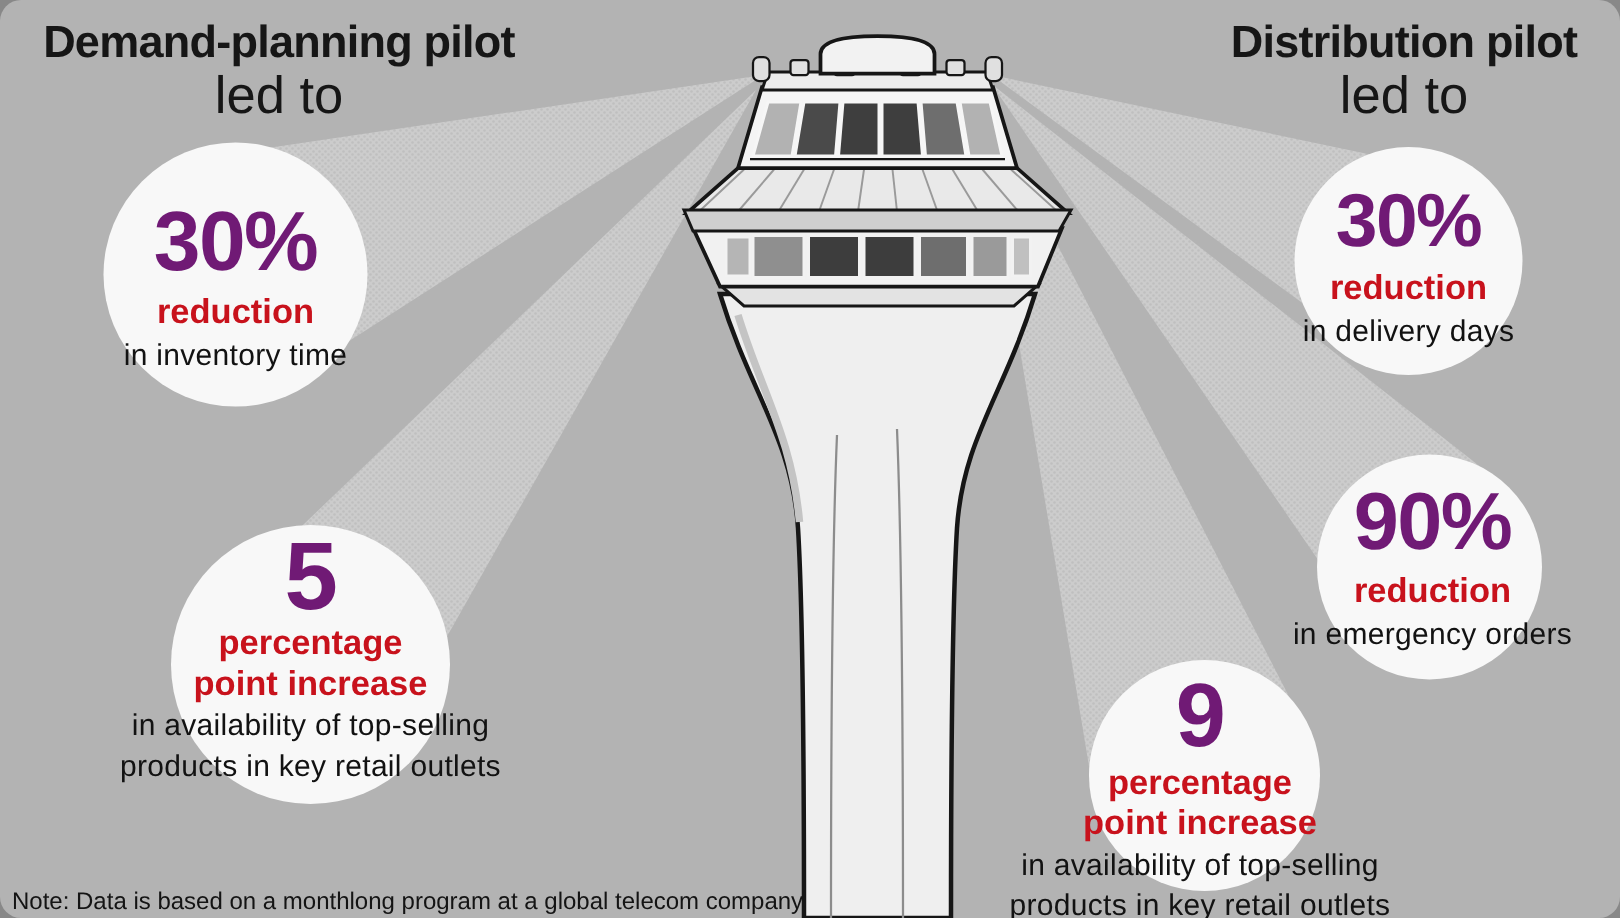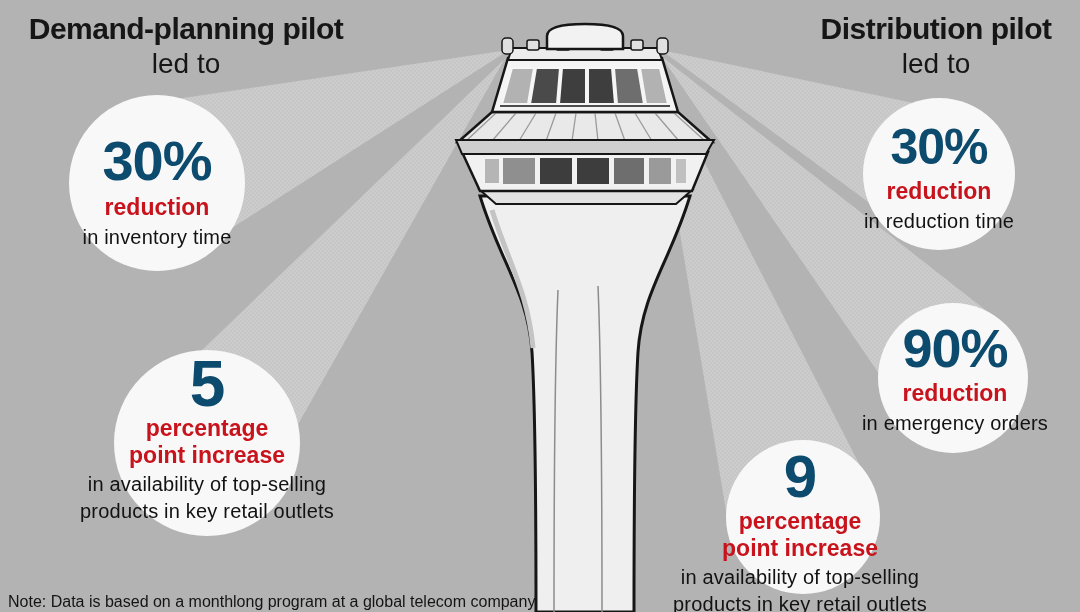--- a/index.html
+++ b/index.html
@@ -1,47 +1,48 @@
 <!DOCTYPE html>
 <html><head>
 <meta charset="utf-8">
 <style>
   html,body{margin:0;padding:0;background:#888;}
   .canvas{
     position:relative;width:1080px;height:612px;overflow:hidden;
     background:#b3b3b3;
     font-family:"Liberation Sans", sans-serif;
     color:#111;
+    border-radius:14px;
   }
   .layer-svg{position:absolute;left:0;top:0;z-index:0;}
   .stat-circle{
     position:absolute;border-radius:50%;background:#f8f8f8;z-index:1;
   }
   .stat-group{
     position:absolute;z-index:2;text-align:center;line-height:1;
   }
   .stat-value{
-    font-weight:bold;color:#0c4a6e;letter-spacing:-1px;
+    font-weight:bold;color:#701a75;letter-spacing:-1px;
   }
   .stat-unit{
     font-weight:bold;color:#c8121c;font-size:23px;line-height:27px;margin-top:4px;
   }
   .stat-desc{
     color:#121212;font-size:20px;line-height:27px;margin-top:3px;letter-spacing:0.2px;
   }
   .g1 .stat-value{font-size:56px;line-height:58px;}
   .g2 .stat-value{font-size:64px;line-height:58px;}
   .g3 .stat-value{font-size:50px;line-height:54px;}
   .g4 .stat-value{font-size:54px;line-height:56px;}
   .g5 .stat-value{font-size:60px;line-height:58px;}
   .header{
     position:absolute;z-index:2;text-align:center;
   }
   .header-title{font-size:30px;line-height:37px;font-weight:bold;color:#161616;letter-spacing:-0.5px;}
-  .header-sub{font-size:28px;line-height:33px;color:#161616;}
+  .header-sub{font-size:35px;line-height:33px;color:#161616;}
   .footer{
     position:absolute;left:8px;top:590px;z-index:2;font-size:16px;line-height:24px;color:#141414;
   }
 </style>
 </head>
 <body>
 
 <div class="canvas">
 
   <svg class="layer-svg" width="1080" height="612" viewBox="0 0 1080 612">
@@ -161,21 +162,21 @@
     </div>
   </div>
 
   <div class="stat-group g3" style="left:815px;top:120px;width:248px;">
     <div class="stat-value">30%</div>
     <div class="stat-unit">
       <div>reduction</div>
       <div></div>
     </div>
     <div class="stat-desc">
-      <div>in reduction time</div>
+      <div>in delivery days</div>
       <div></div>
     </div>
   </div>
 
   <div class="stat-group g4" style="left:825px;top:320px;width:260px;">
     <div class="stat-value">90%</div>
     <div class="stat-unit">
       <div>reduction</div>
       <div></div>
     </div>

